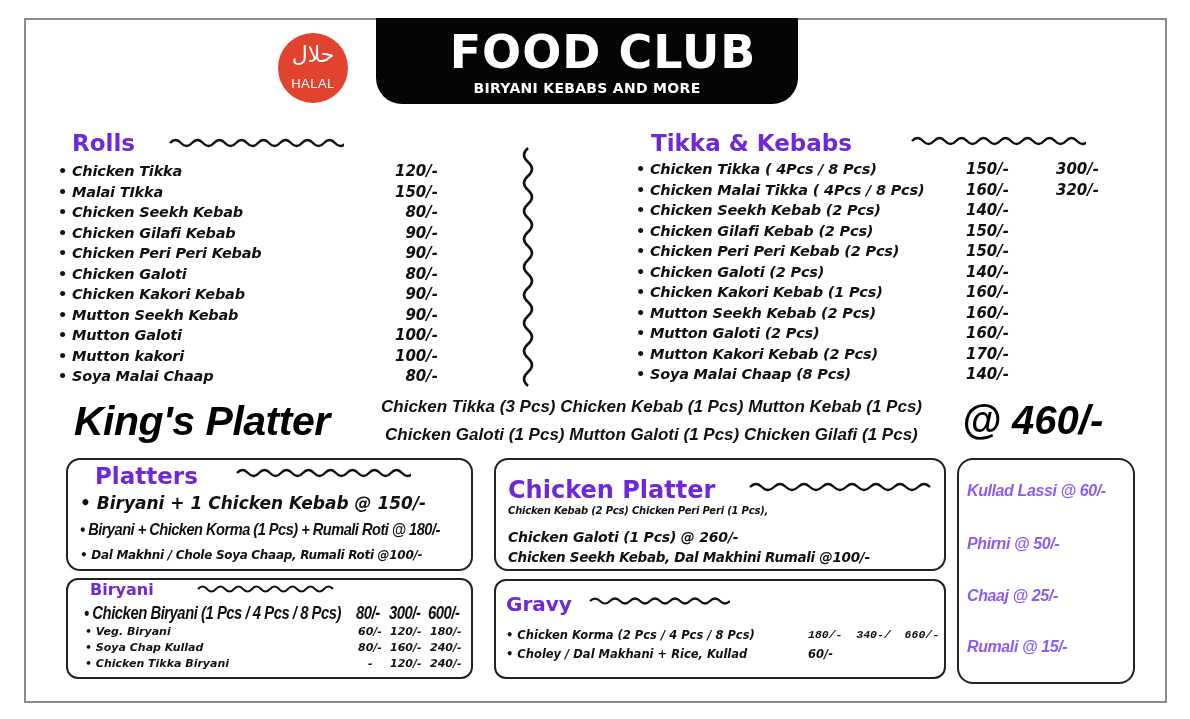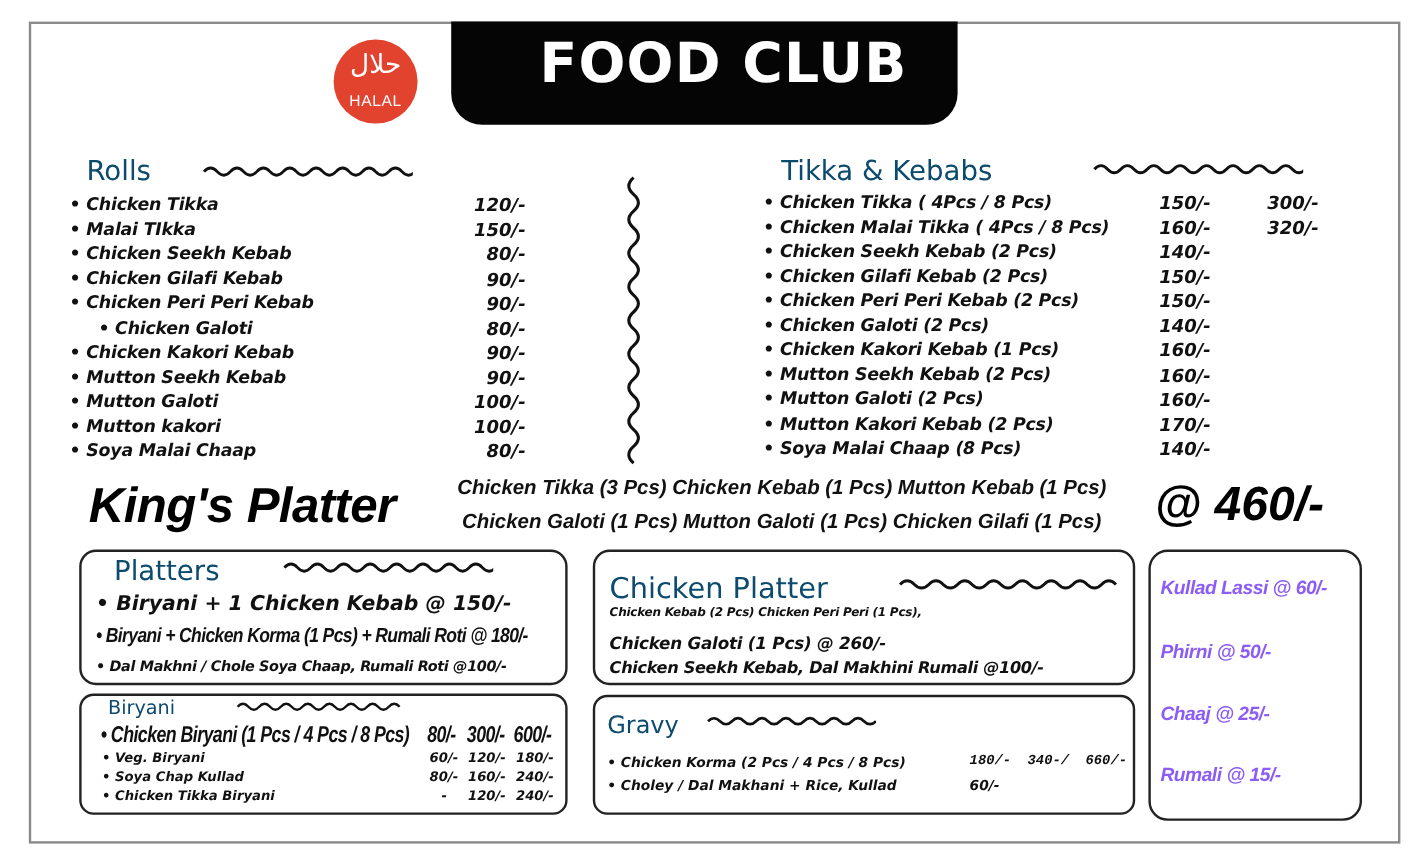--- a/index.html
+++ b/index.html
@@ -10,21 +10,21 @@
 
   .halal { position: absolute; left: 278px; top: 33px; width: 70px; height: 70px; border-radius: 50%; background: #e2432f; color: #fff; text-align: center; }
   .halal .arabic { position: absolute; left: 0; right: 0; top: 10px; font-family: "DejaVu Sans", sans-serif; font-size: 22px; line-height: 24px; }
   .halal .word { position: absolute; left: 0; right: 0; top: 43px; font-family: "Liberation Sans", sans-serif; font-size: 13px; letter-spacing: 0.5px; }
   .halal .arc { position: absolute; left: -4px; top: -4px; width: 74px; height: 74px; border-radius: 50%; border-top: 3px solid #ffffff; transform: rotate(-35deg); opacity: 0.9; }
 
   .banner { position: absolute; left: 376px; top: 18px; width: 422px; height: 86px; background: #050505; border-radius: 0 0 26px 26px; color: #fff; text-align: center; }
   .banner .title { position: absolute; left: 0; right: 0; top: 8px; font-family: "DejaVu Sans", sans-serif; font-weight: bold; font-size: 46px; line-height: 52px; letter-spacing: 1px; padding-left: 32px; }
   .banner .subtitle { position: absolute; left: 0; right: 0; top: 62px; font-family: "DejaVu Sans", sans-serif; font-weight: bold; font-size: 14px; line-height: 16px; letter-spacing: 0.3px; }
 
-  .sec-title { position: absolute; font-family: "DejaVu Sans", sans-serif; font-weight: normal; font-size: 23px; line-height: 26px; color: #0c4a6e; }
+  .sec-title { position: absolute; font-family: "DejaVu Sans", sans-serif; font-weight: bold; font-size: 23px; line-height: 26px; color: #6d28d9; }
   .wave { position: absolute; }
 
   .item { position: absolute; font-family: "DejaVu Sans", sans-serif; font-weight: bold; font-style: italic; font-size: 14.5px; line-height: 20px; white-space: nowrap; color: #111; letter-spacing: -0.2px; }
   .price { position: absolute; font-family: "DejaVu Sans", sans-serif; font-weight: bold; font-style: italic; font-size: 15px; line-height: 20px; white-space: nowrap; text-align: right; color: #111; }
 
   .divider { position: absolute; left: 514px; top: 145px; width: 24px; height: 245px; }
 
   .kings-title { position: absolute; left: 74px; top: 397px; font-family: "Liberation Sans", sans-serif; font-weight: bold; font-style: italic; font-size: 41px; line-height: 48px; letter-spacing: -0.5px; color: #000; white-space: nowrap; }
   .kings-line { position: absolute; font-family: "Liberation Sans", sans-serif; font-weight: bold; font-style: italic; font-size: 17px; line-height: 22px; white-space: nowrap; color: #111; }
   .kings-price { position: absolute; left: 962px; top: 396px; font-family: "Liberation Sans", sans-serif; font-weight: bold; font-style: italic; font-size: 40px; line-height: 48px; color: #000; white-space: nowrap; }
@@ -42,39 +42,40 @@
 <div class="frame"></div>
 
 <div class="halal">
   <div class="arc"></div>
   <div class="arabic">حلال</div>
   <div class="word">HALAL</div>
 </div>
 
 <div class="banner">
   <div class="title">FOOD CLUB</div>
+  <div class="subtitle">BIRYANI KEBABS AND MORE</div>
 </div>
 
 <div class="sec-title" style="left:72px; top:130px;">Rolls</div>
 <svg class="wave" style="left:168px; top:136px;" width="176" height="14">
   <path d="M2 7 q5.5 -6 11 0 t11 0 t11 0 t11 0 t11 0 t11 0 t11 0 t11 0 t11 0 t11 0 t11 0 t11 0 t11 0 t11 0 t11 0 t11 0" fill="none" stroke="#111" stroke-width="2.4"></path>
 </svg>
 
 <div>
   <div class="item" style="left:58px; top:161px;">• Chicken Tikka</div>
   <div class="price" style="left:360px; top:161px; width:78px;">120/-</div>
   <div class="item" style="left:58px; top:181.5px;">• Malai TIkka</div>
   <div class="price" style="left:360px; top:181.5px; width:78px;">150/-</div>
   <div class="item" style="left:58px; top:202px;">• Chicken Seekh Kebab</div>
   <div class="price" style="left:360px; top:202px; width:78px;">80/-</div>
   <div class="item" style="left:58px; top:222.5px;">• Chicken Gilafi Kebab</div>
   <div class="price" style="left:360px; top:222.5px; width:78px;">90/-</div>
   <div class="item" style="left:58px; top:243px;">• Chicken Peri Peri Kebab</div>
   <div class="price" style="left:360px; top:243px; width:78px;">90/-</div>
-  <div class="item" style="left:58px; top:263.5px;margin-left:24px;">• Chicken Galoti</div>
+  <div class="item" style="left:58px; top:263.5px;">• Chicken Galoti</div>
   <div class="price" style="left:360px; top:263.5px; width:78px;">80/-</div>
   <div class="item" style="left:58px; top:284px;">• Chicken Kakori Kebab</div>
   <div class="price" style="left:360px; top:284px; width:78px;">90/-</div>
   <div class="item" style="left:58px; top:304.5px;">• Mutton Seekh Kebab</div>
   <div class="price" style="left:360px; top:304.5px; width:78px;">90/-</div>
   <div class="item" style="left:58px; top:325px;">• Mutton Galoti</div>
   <div class="price" style="left:360px; top:325px; width:78px;">100/-</div>
   <div class="item" style="left:58px; top:345.5px;">• Mutton kakori</div>
   <div class="price" style="left:360px; top:345.5px; width:78px;">100/-</div>
   <div class="item" style="left:58px; top:366px;">• Soya Malai Chaap</div>

